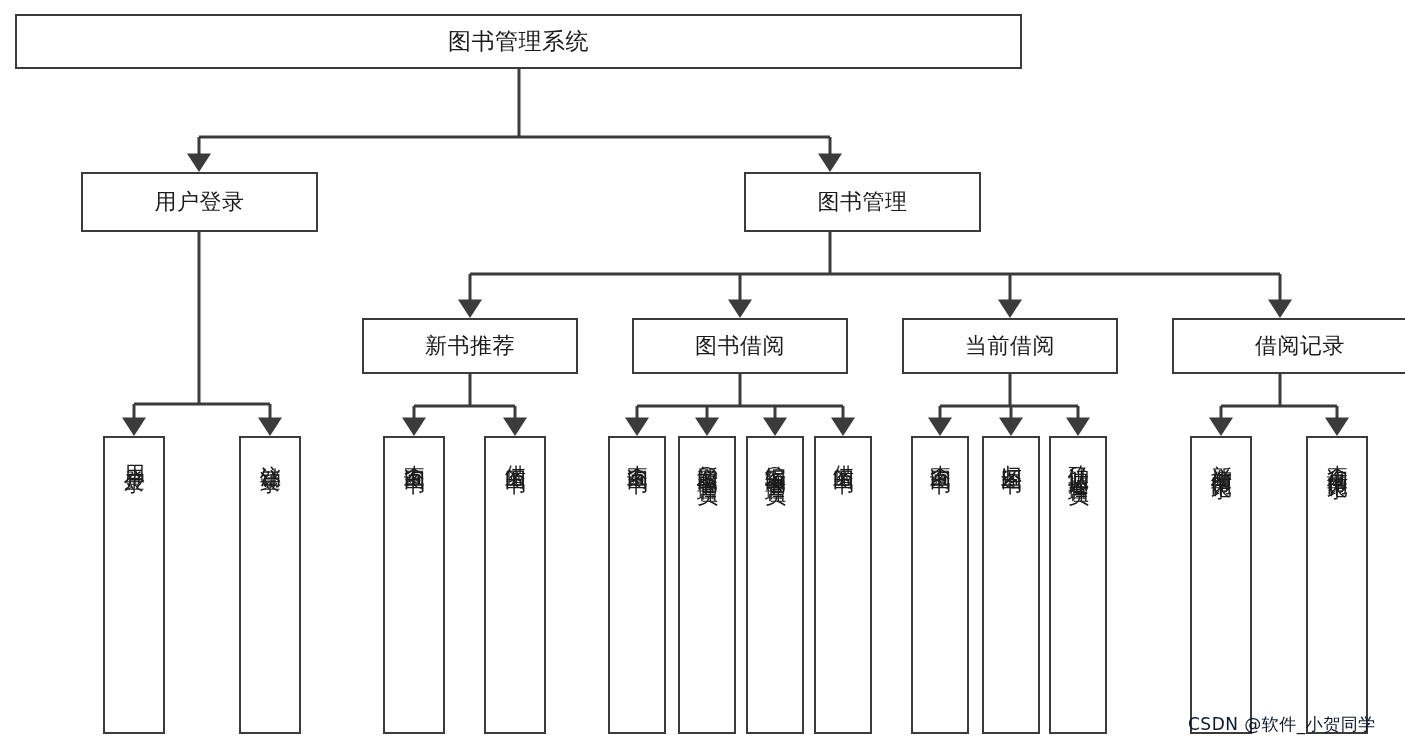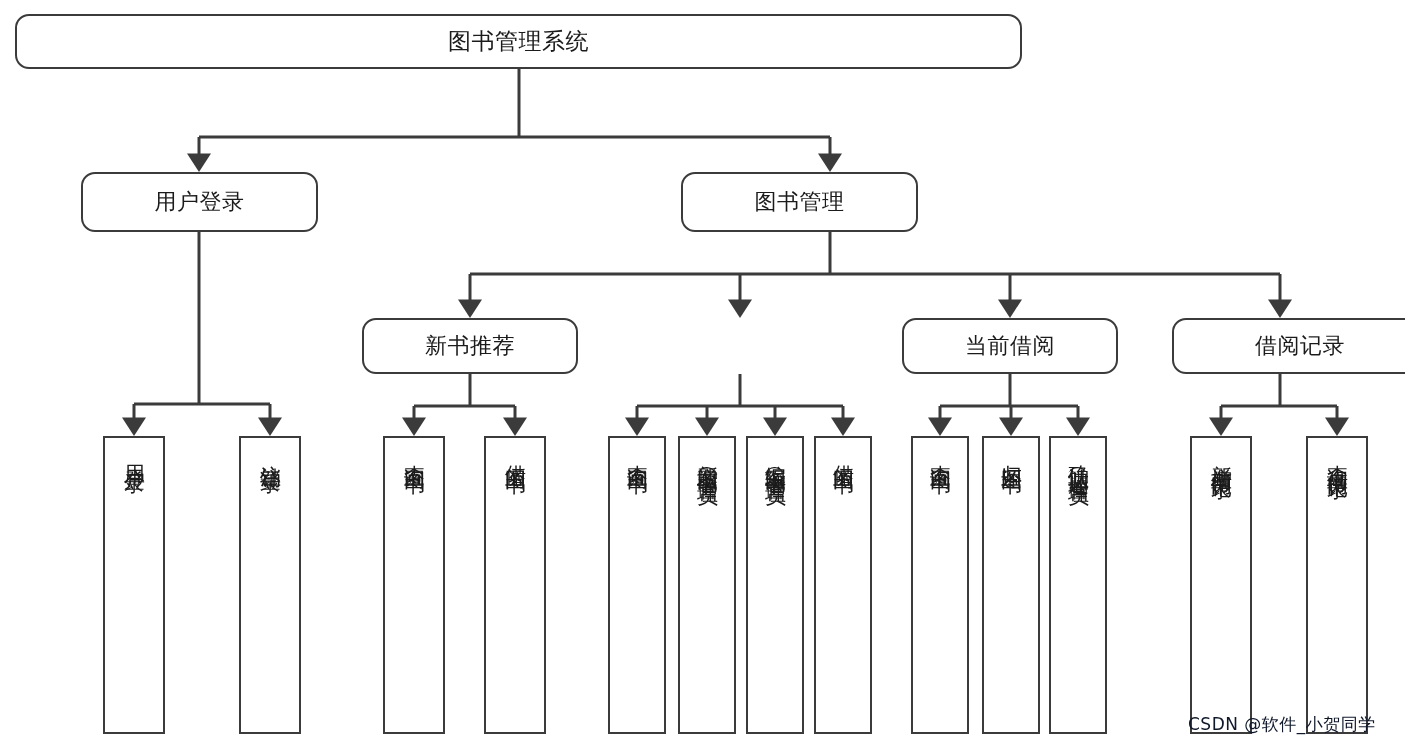--- a/index.html
+++ b/index.html
@@ -32,21 +32,20 @@
     border: 2px solid #3b3b3b;
     display: flex;
     align-items: center;
     justify-content: center;
     color: #1b1b1b;
   }
   .node.horiz {
     font-size: 22px;
     letter-spacing: 0.5px;
     line-height: 1.1;
-    border-radius: 14px;
   }
   .node.root {
     font-size: 23px;
   }
   .node.leaf {
     font-size: 21px;
     align-items: flex-start;
     justify-content: center;
     padding-top: 10px;
   }
@@ -124,26 +123,29 @@
     </g>
   </svg>
 
   <div class="node horiz root" style="left:15px; top:14px; width:1007px; height:55px;">
     <span>图书管理系统</span>
   </div>
 
   <div class="node horiz" style="left:81px; top:172px; width:237px; height:60px;">
     <span>用户登录</span>
   </div>
-  <div class="node horiz" style="left:681px; top:172px; width:237px; height:60px;">
+  <div class="node horiz" style="left:744px; top:172px; width:237px; height:60px;">
     <span>图书管理</span>
   </div>
 
   <div class="node horiz" style="left:362px; top:318px; width:216px; height:56px;align-items:center;">
     <span>新书推荐</span>
+  </div>
+  <div class="node horiz" style="left:632px; top:318px; width:216px; height:56px;">
+    <span>图书借阅</span>
   </div>
   <div class="node horiz" style="left:902px; top:318px; width:216px; height:56px;">
     <span>当前借阅</span>
   </div>
   <div class="node horiz" style="left:1172px; top:318px; width:256px; height:56px;">
     <span>借阅记录</span>
   </div>
 
   <div class="node leaf" style="left:103px; top:436px; width:62px; height:298px;">
     <span class="vtext">用户登录</span>

